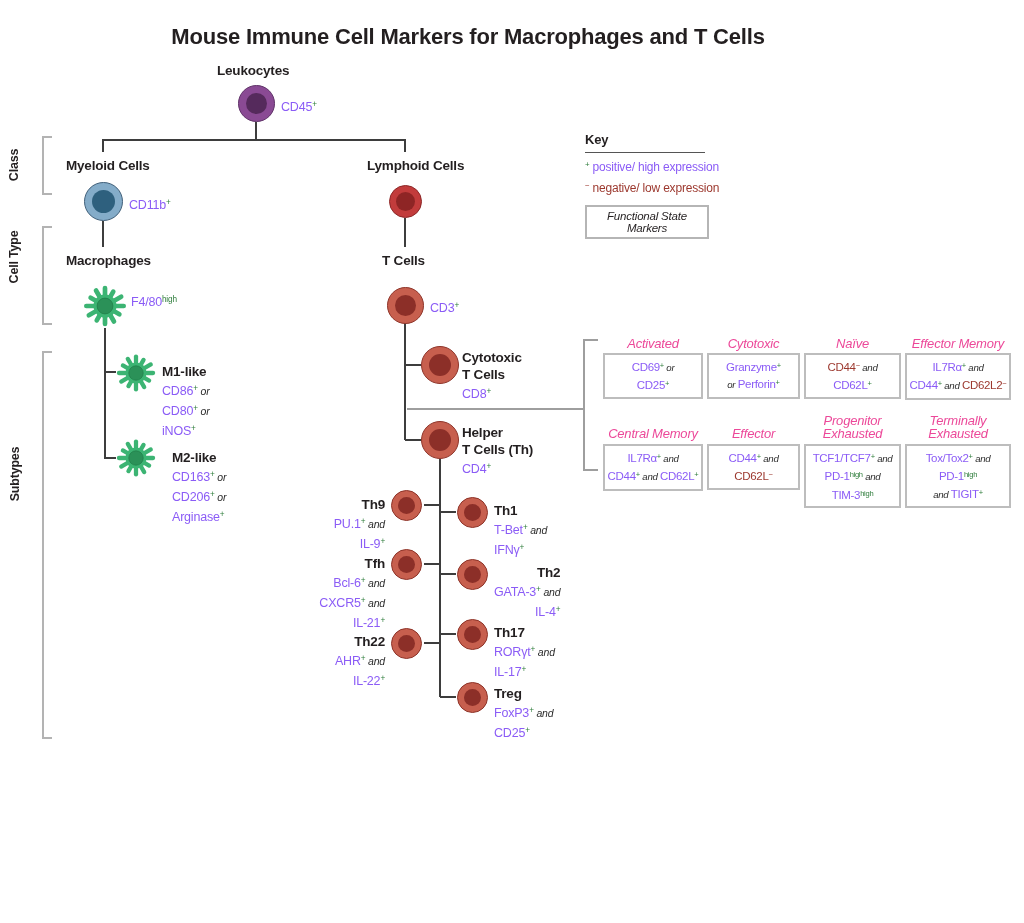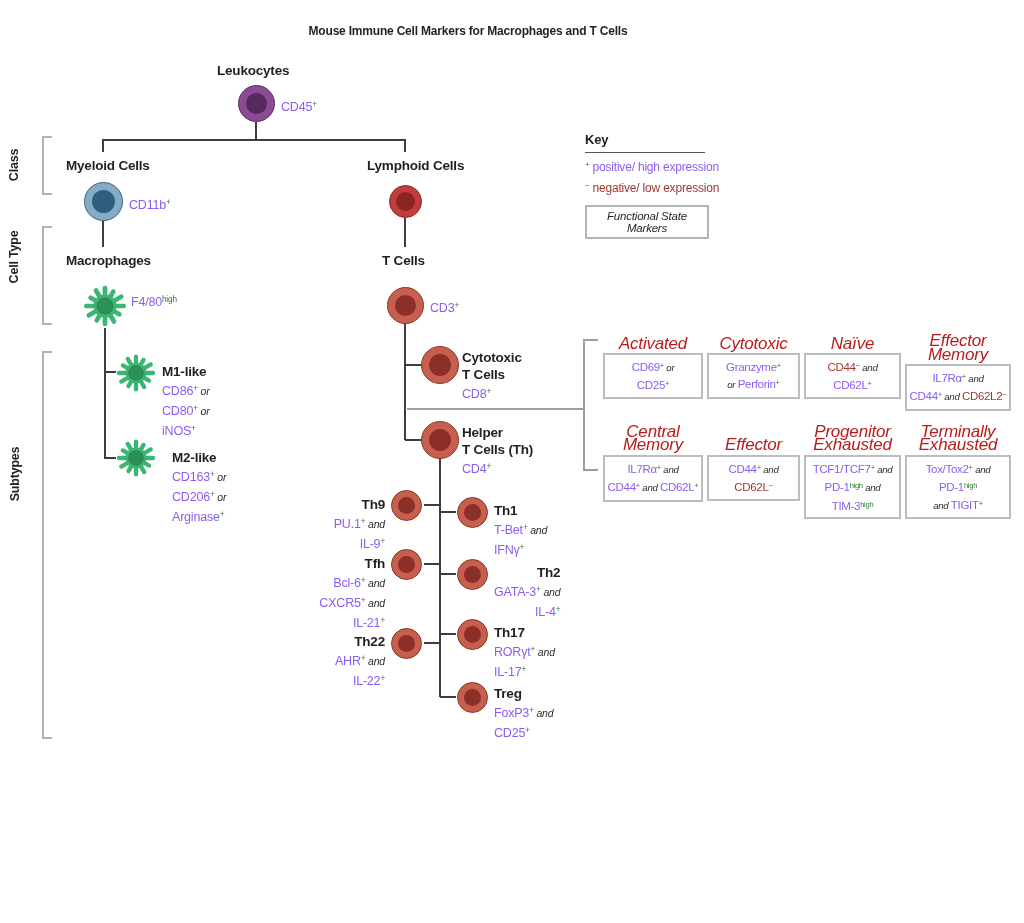--- a/index.html
+++ b/index.html
@@ -3,21 +3,21 @@
 <meta charset="utf-8">
 <style>
   html,body{margin:0;padding:0;background:#ffffff;}
   .canvas{
     position:relative;width:1024px;height:923px;background:#ffffff;overflow:hidden;
     font-family:"Liberation Sans",sans-serif;color:#231f20;letter-spacing:-0.2px;
   }
   .abs{position:absolute;}
   .title{
     position:absolute;left:0;top:24px;width:936px;text-align:center;
-    font-size:12px;font-weight:bold;margin:0;color:#231f20;
+    font-size:22px;font-weight:bold;margin:0;color:#231f20;
   }
   .nname{font-weight:bold;font-size:13.5px;color:#231f20;line-height:17px;}
   .mline{font-size:12.5px;line-height:17.5px;white-space:nowrap;}
   .seg-pos{color:#8b5cf6;}
   .seg-neg{color:#9C382E;}
   .seg-conj{color:#2b2b2b;font-style:italic;font-size:0.84em;}
   .seg-psup{color:#2E7D3B;font-size:0.66em;vertical-align:0.45em;}
   .seg-nsup{color:#9C382E;font-size:0.66em;vertical-align:0.45em;}
   .side-label{
     position:absolute;font-weight:bold;font-size:12.5px;color:#231f20;
@@ -39,22 +39,22 @@
   .key{position:absolute;left:585px;top:132px;width:130px;font-size:12px;}
   .key .key-title{font-weight:bold;font-size:13px;border-bottom:1.5px solid #555;
     padding-bottom:5px;width:120px;}
   .key .key-line{margin-top:5px;line-height:14px;white-space:nowrap;text-align:center;}
   .key .key-box{margin-top:11px;width:112px;border:2px solid #b5b5b5;background:#fff;
     padding:3px 4px;text-align:center;font-style:italic;font-size:11.5px;color:#231f20;}
   .fs-grid{position:absolute;left:603px;top:334px;display:grid;
     grid-template-columns:100px 93px 97px 106px;gap:12px 4px;align-items:start;}
   .fs-item{display:flex;flex-direction:column;}
   .fs-label{display:flex;align-items:flex-end;justify-content:center;min-height:16px;
-    text-align:center;white-space:pre-line;font-style:italic;font-size:17px;
-    line-height:13.5px;color:#b91c1c;margin-bottom:3px;}
+    text-align:center;white-space:pre-line;font-style:italic;font-size:13px;
+    line-height:13.5px;color:#ec4899;margin-bottom:3px;}
   .row2 .fs-label{min-height:29px;}
   .fs-box{border:2px solid #bdbdbd;background:#ffffff;padding:3px 1px;text-align:center;}
   .fs-line{font-size:11.5px;line-height:16px;white-space:nowrap;letter-spacing:-0.3px;}
 </style>
 </head>
 <body>
 
 <div class="canvas">
 
   <h1 class="title">Mouse Immune Cell Markers for Macrophages and T Cells</h1>

